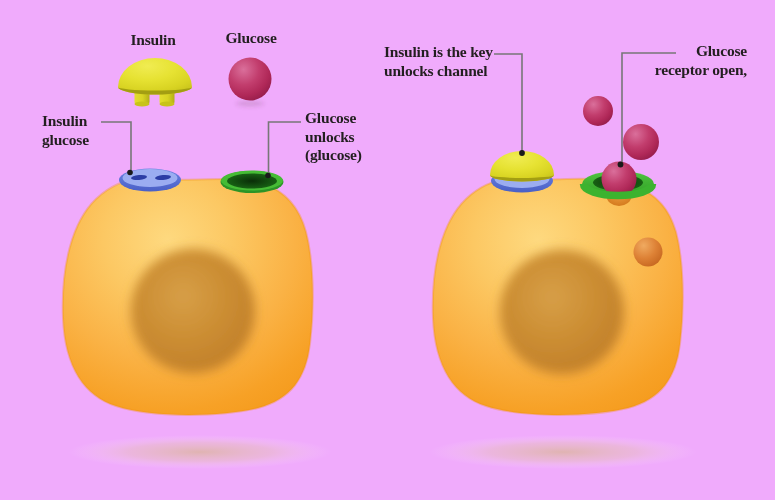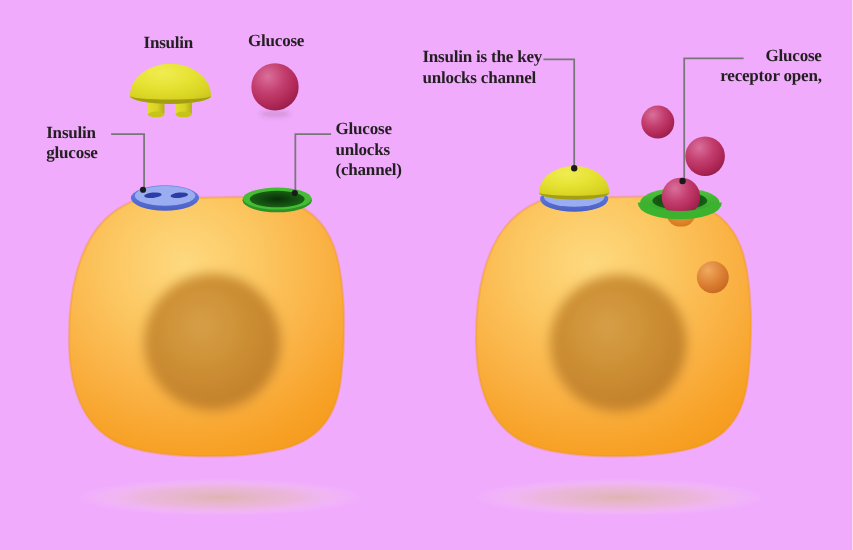--- a/index.html
+++ b/index.html
@@ -167,21 +167,21 @@
   <div class="lbl center" style="left:251px;top:29px">Glucose</div>
 
   <div class="lbl" style="left:42px;top:112px">
     <div>Insulin</div>
     <div>glucose</div>
   </div>
 
   <div class="lbl" style="left:305px;top:109px">
     <div>Glucose</div>
     <div>unlocks</div>
-    <div>(channel)</div>
+    <div>(glucose)</div>
   </div>
 
   <div class="lbl" style="left:384px;top:43px">
     <div>Insulin is the key</div>
     <div>unlocks channel</div>
   </div>
 
   <div class="lbl rightalign" style="right:28px;top:42px">
     <div>Glucose</div>
     <div>receptor open,</div>

